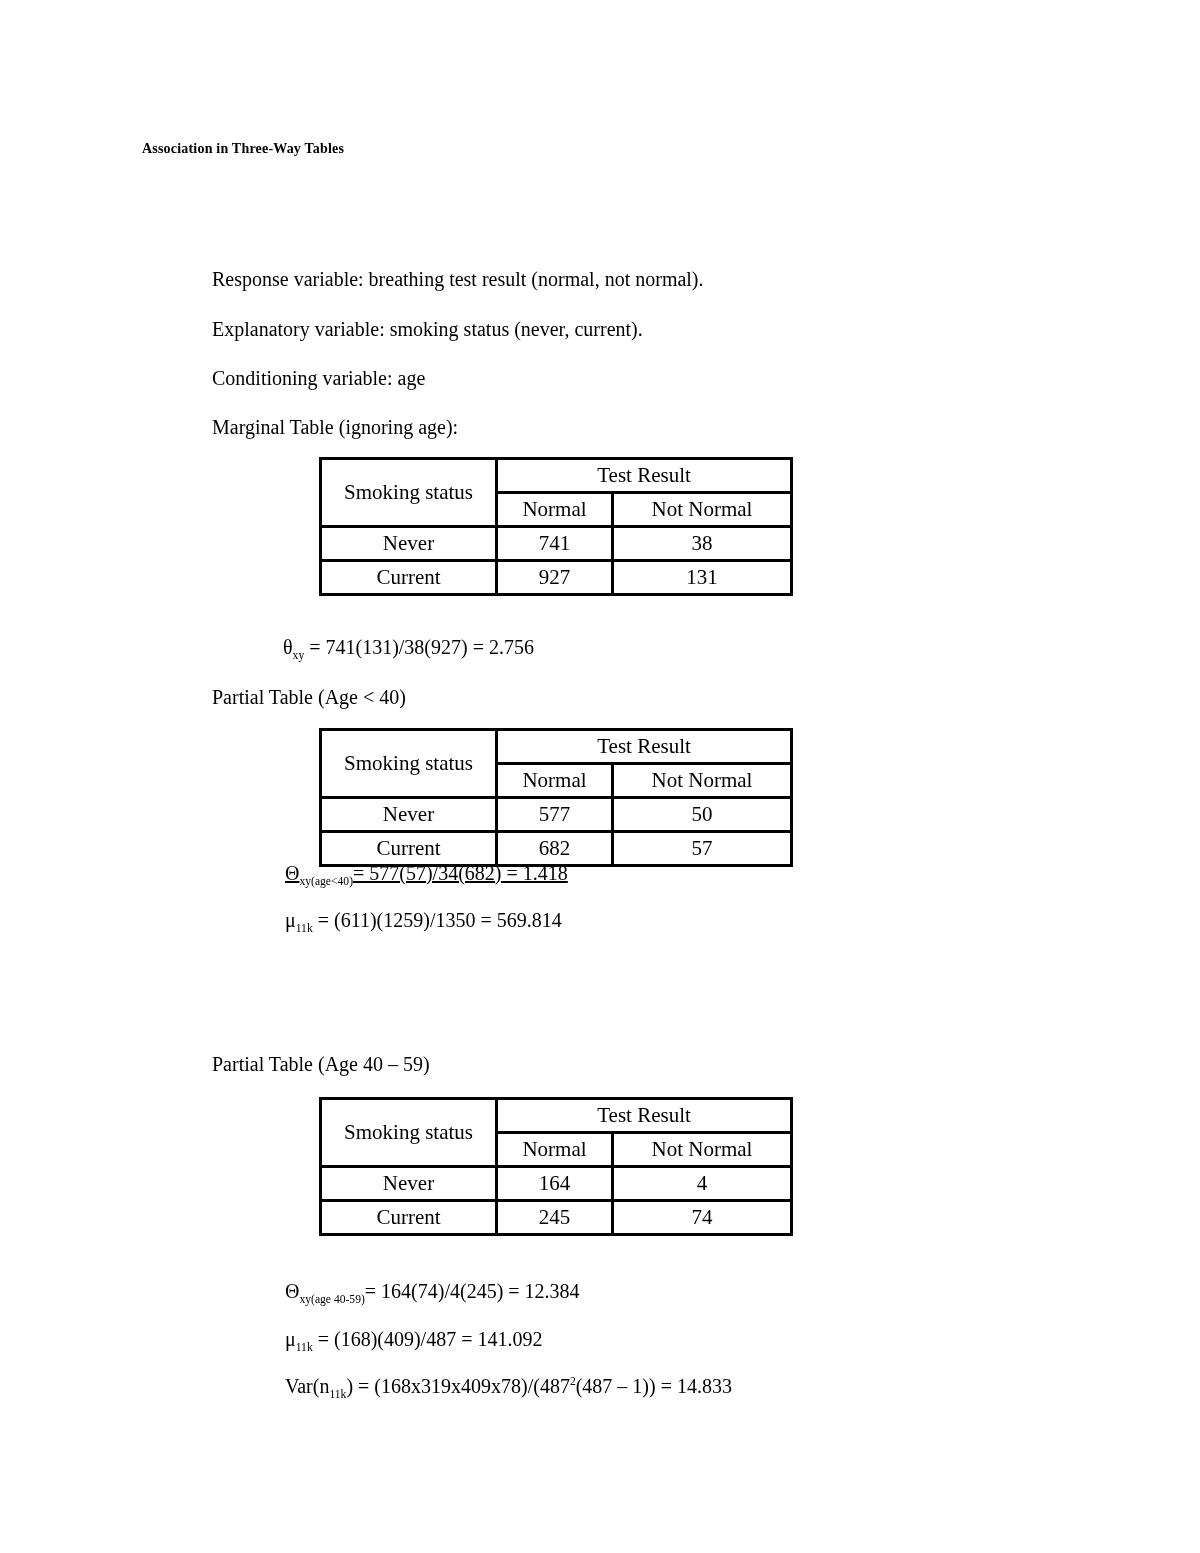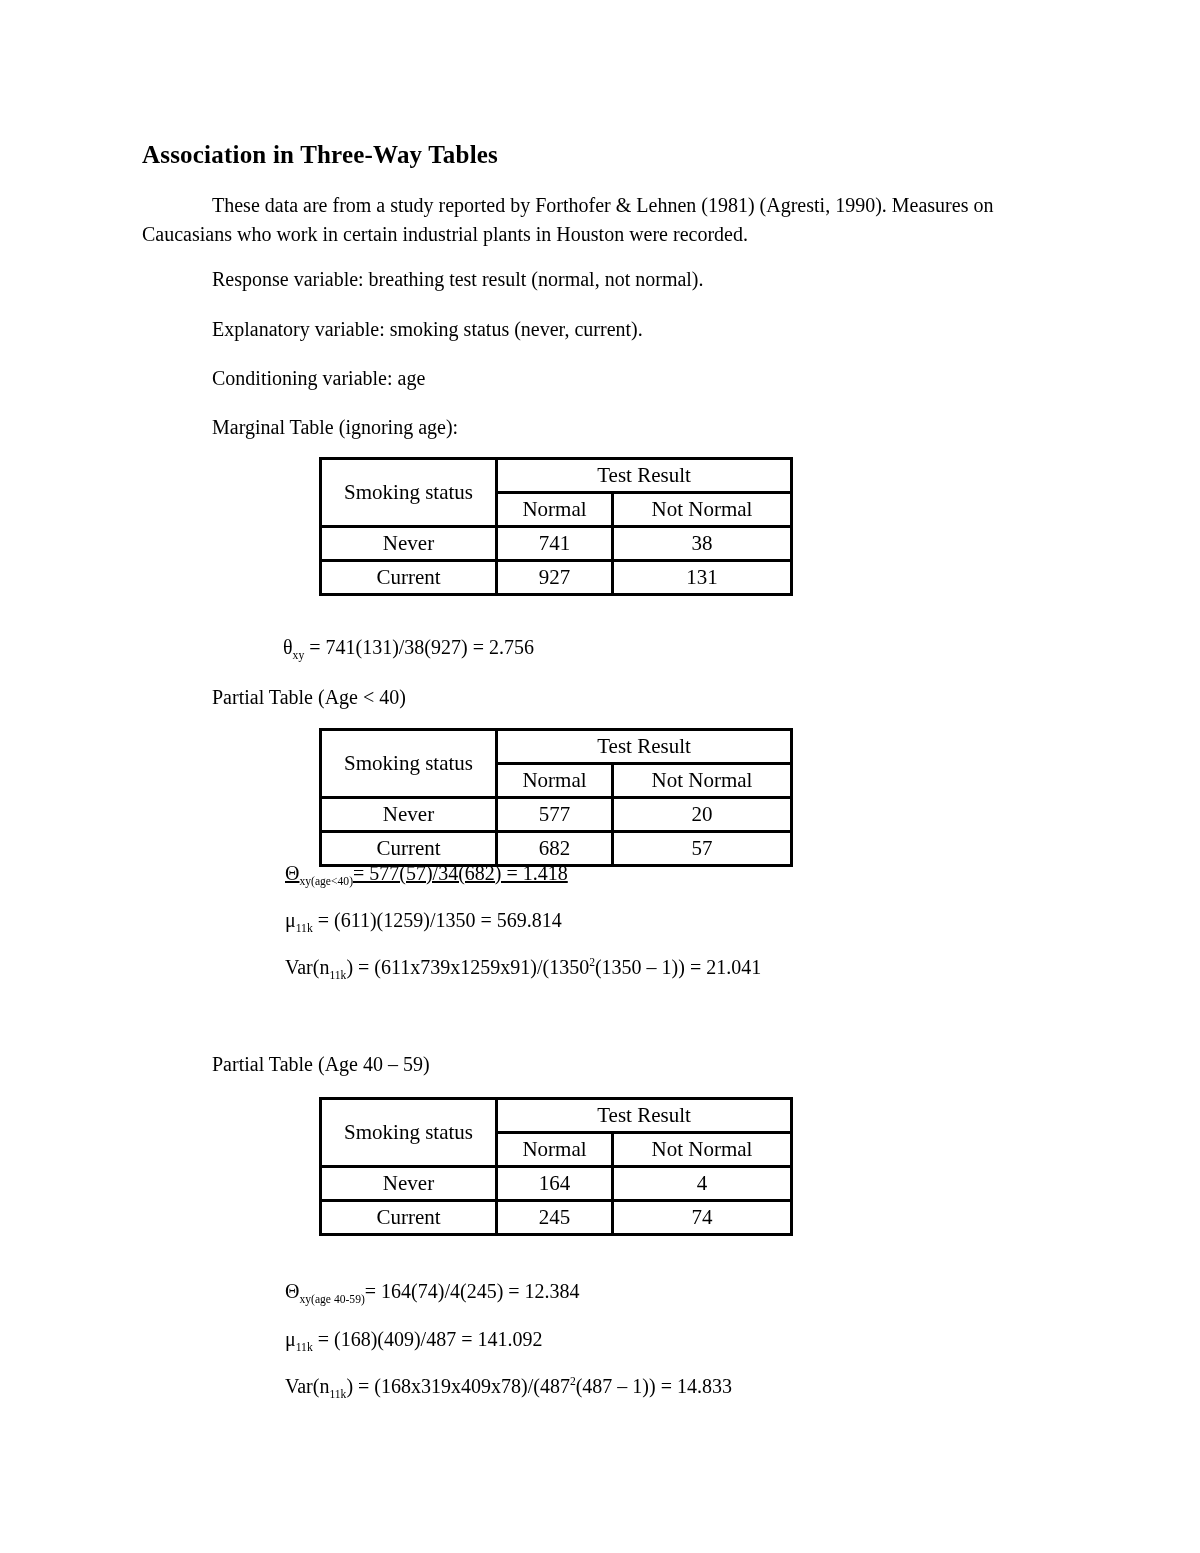--- a/index.html
+++ b/index.html
@@ -12,21 +12,21 @@
     width: 1200px;
     height: 1553px;
     background: #ffffff;
     color: #000000;
     font-family: "Liberation Serif", "DejaVu Serif", serif;
     overflow: hidden;
   }
   .abs { position: absolute; }
   .title {
     left: 142px; top: 141px;
-    font-size: 25px;
+    font-size: 14px;
     font-weight: bold;
     letter-spacing: 0.2px;
   }
   .intro {
     left: 142px; top: 191px;
     width: 925px;
     font-size: 20px;
     line-height: 28.5px;
     text-indent: 70px;
   }
@@ -74,21 +74,20 @@
   .formula sub.f-sub { font-size: 0.58em; line-height: 0; }
   .formula sup.f-sup { font-size: 0.58em; line-height: 0; }
 </style>
 </head>
 <body>
 
 <div class="page">
 
   <div class="abs title">Association in Three-Way Tables</div>
 
-  <div class="abs intro">These data are from a study reported by Forthofer &amp; Lehnen (1981) (Agresti, 1990). Measures on Caucasians who work in certain industrial plants in Houston were recorded.</div>
 
   <div class="abs line l-explanatory">Explanatory variable: smoking status (never, current).</div>
   <div class="abs line l-response">Response variable: breathing test result (normal, not normal).</div>
   <div class="abs line l-conditioning">Conditioning variable: age</div>
 
   <div class="abs line l-caption1">Marginal Table (ignoring age):</div>
 
   <table class="ctab t1">
     <colgroup>
         <col class="c1">
@@ -132,33 +131,32 @@
       <td rowspan="2">Smoking status</td>
       <td colspan="2">Test Result</td>
     </tr>
     <tr>
       <td>Normal</td>
       <td>Not Normal</td>
     </tr>
     <tr>
       <td>Never</td>
       <td>577</td>
-      <td>20</td>
+      <td>50</td>
     </tr>
     <tr>
       <td>Current</td>
       <td>682</td>
       <td>57</td>
     </tr>
   </tbody>
     </table>
 
   <div class="abs formula f2"><span>Θ</span><sub class="f-sub">xy(age&lt;40)</sub><span>= 577(57)/34(682) = 1.418</span></div>
   <div class="abs formula f3"><span>μ</span><sub class="f-sub">11k</sub><span> = (611)(1259)/1350 = 569.814</span></div>
-  <div class="abs formula f4"><span>Var(n</span><sub class="f-sub">11k</sub><span>) = (611x739x1259x91)/(1350</span><sup class="f-sup">2</sup><span>(1350 – 1)) = 21.041</span></div>
 
   <div class="abs line l-caption3">Partial Table (Age 40 – 59)</div>
 
   <table class="ctab t3">
     <colgroup>
         <col class="c1">
         <col class="c2">
         <col class="c3">
       </colgroup>
     <tbody>

